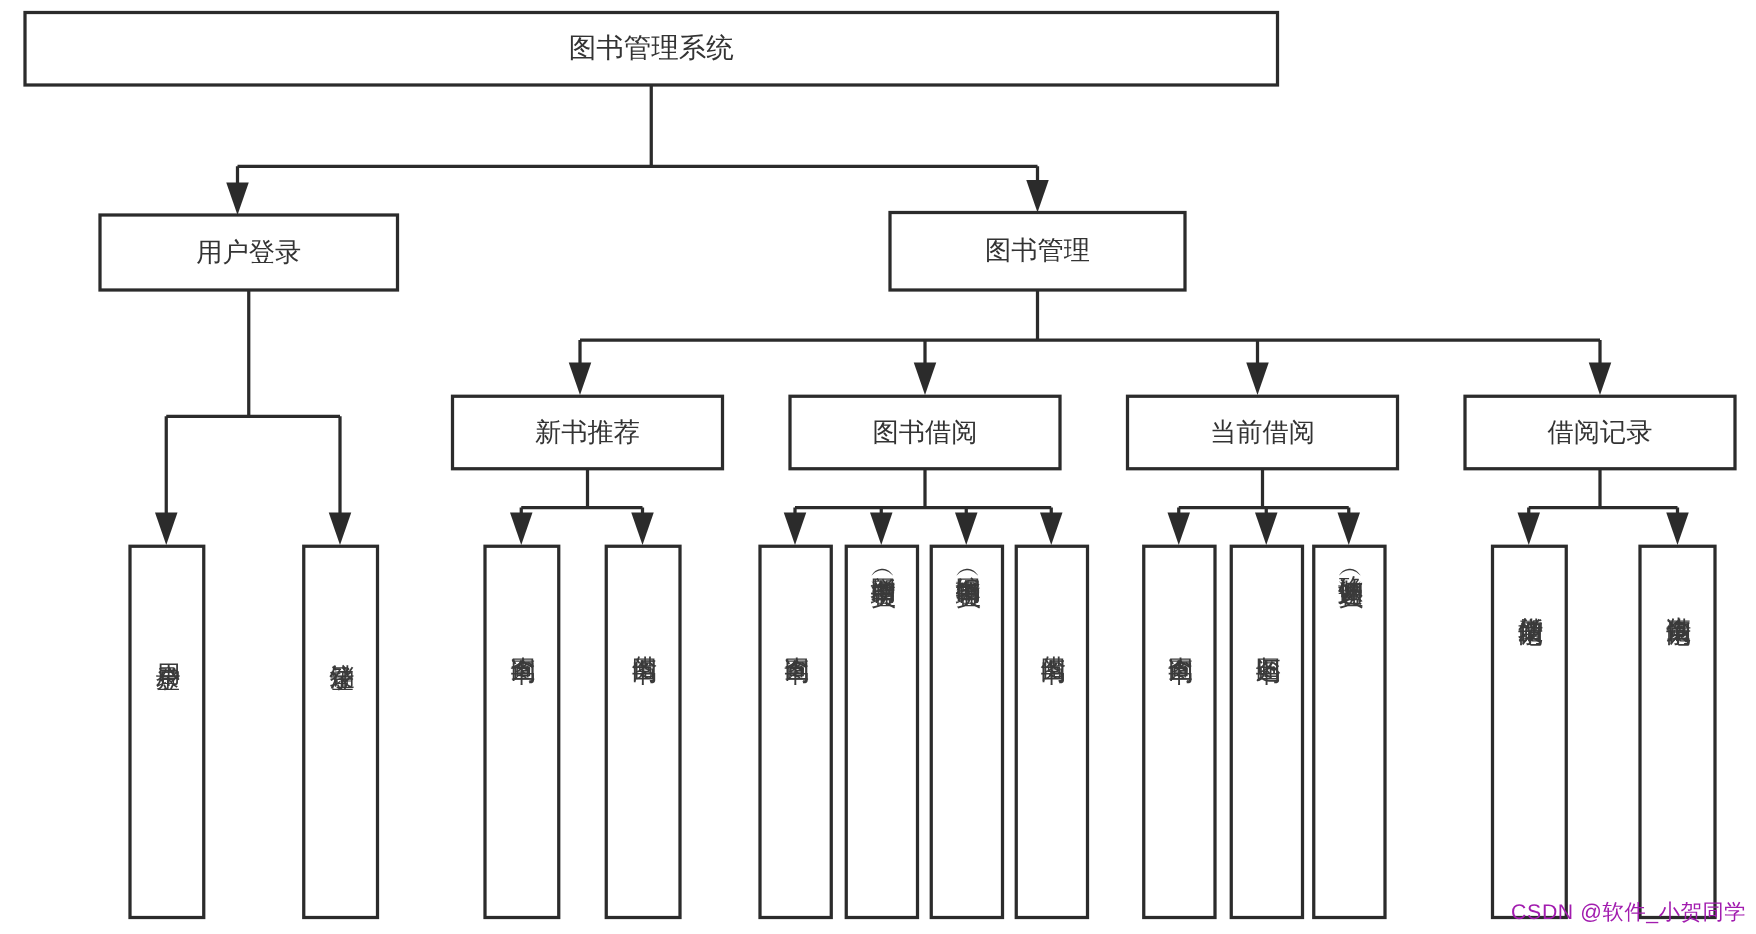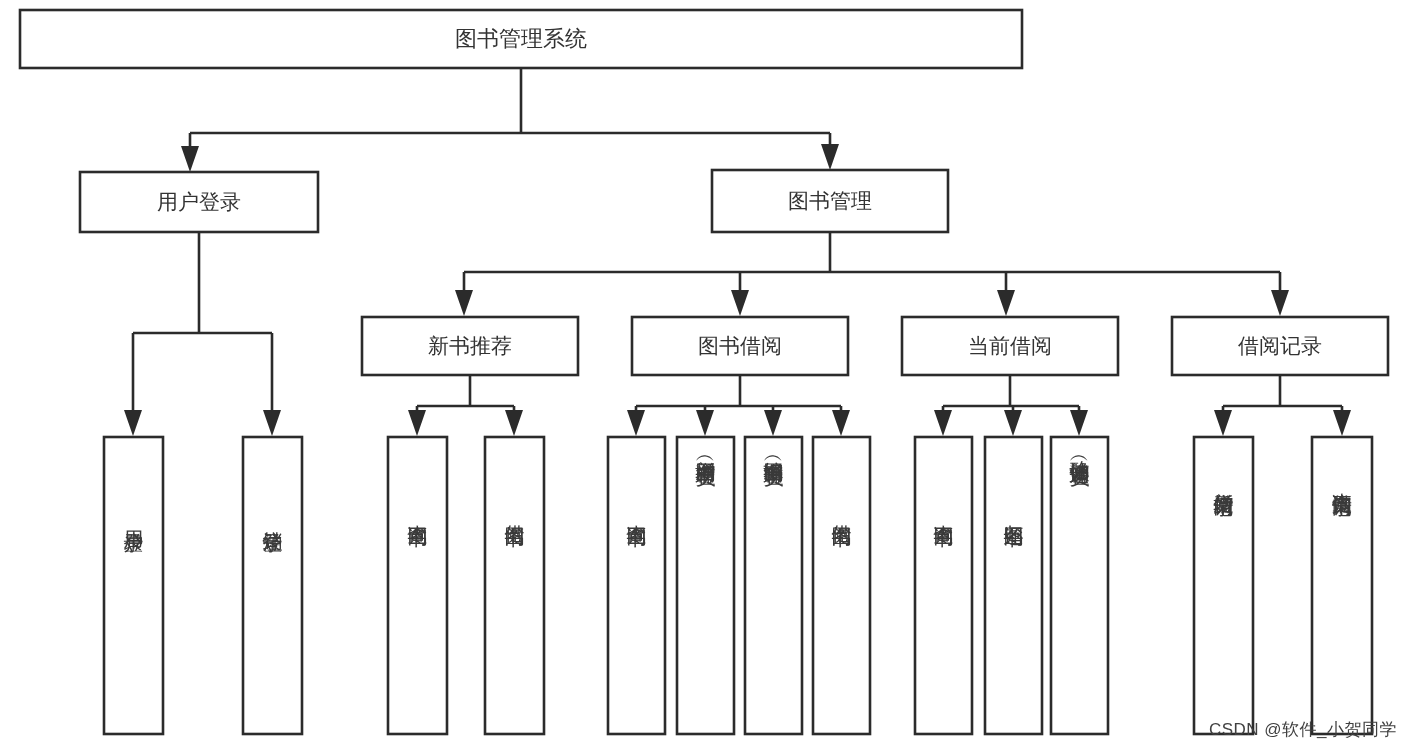--- a/index.html
+++ b/index.html
@@ -70,21 +70,21 @@
     color: #3a3a3a;
     letter-spacing: 1px;
     white-space: nowrap;
   }
   .watermark {
     position: absolute;
     right: 8px;
     bottom: 6px;
     font-family: "Liberation Sans", "DejaVu Sans", sans-serif;
     font-size: 17px;
-    color: #404040;
+    color: #a21caf;
     letter-spacing: 0.5px;
     user-select: none;
   }
 </style>
 </head>
 <body>
 
 <div id="stage">
 
   <svg class="diagram" viewBox="0 0 1405 747">

